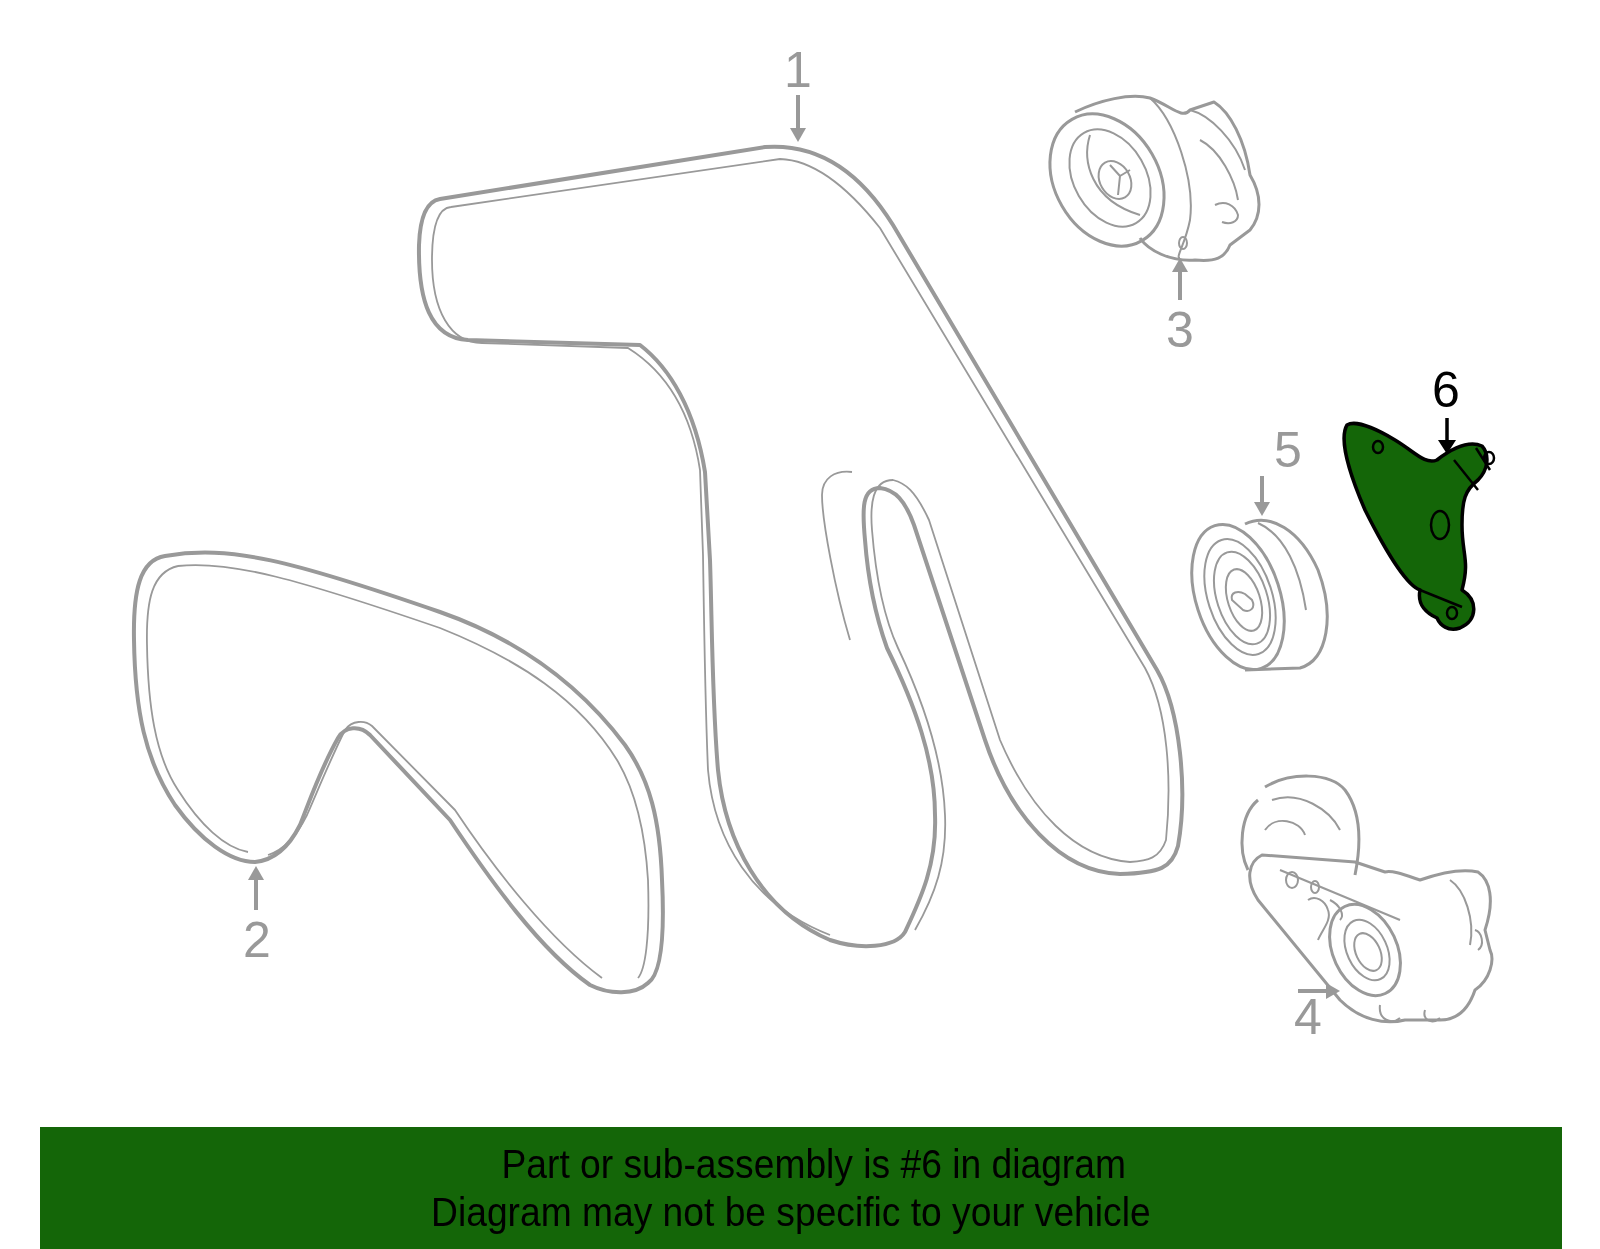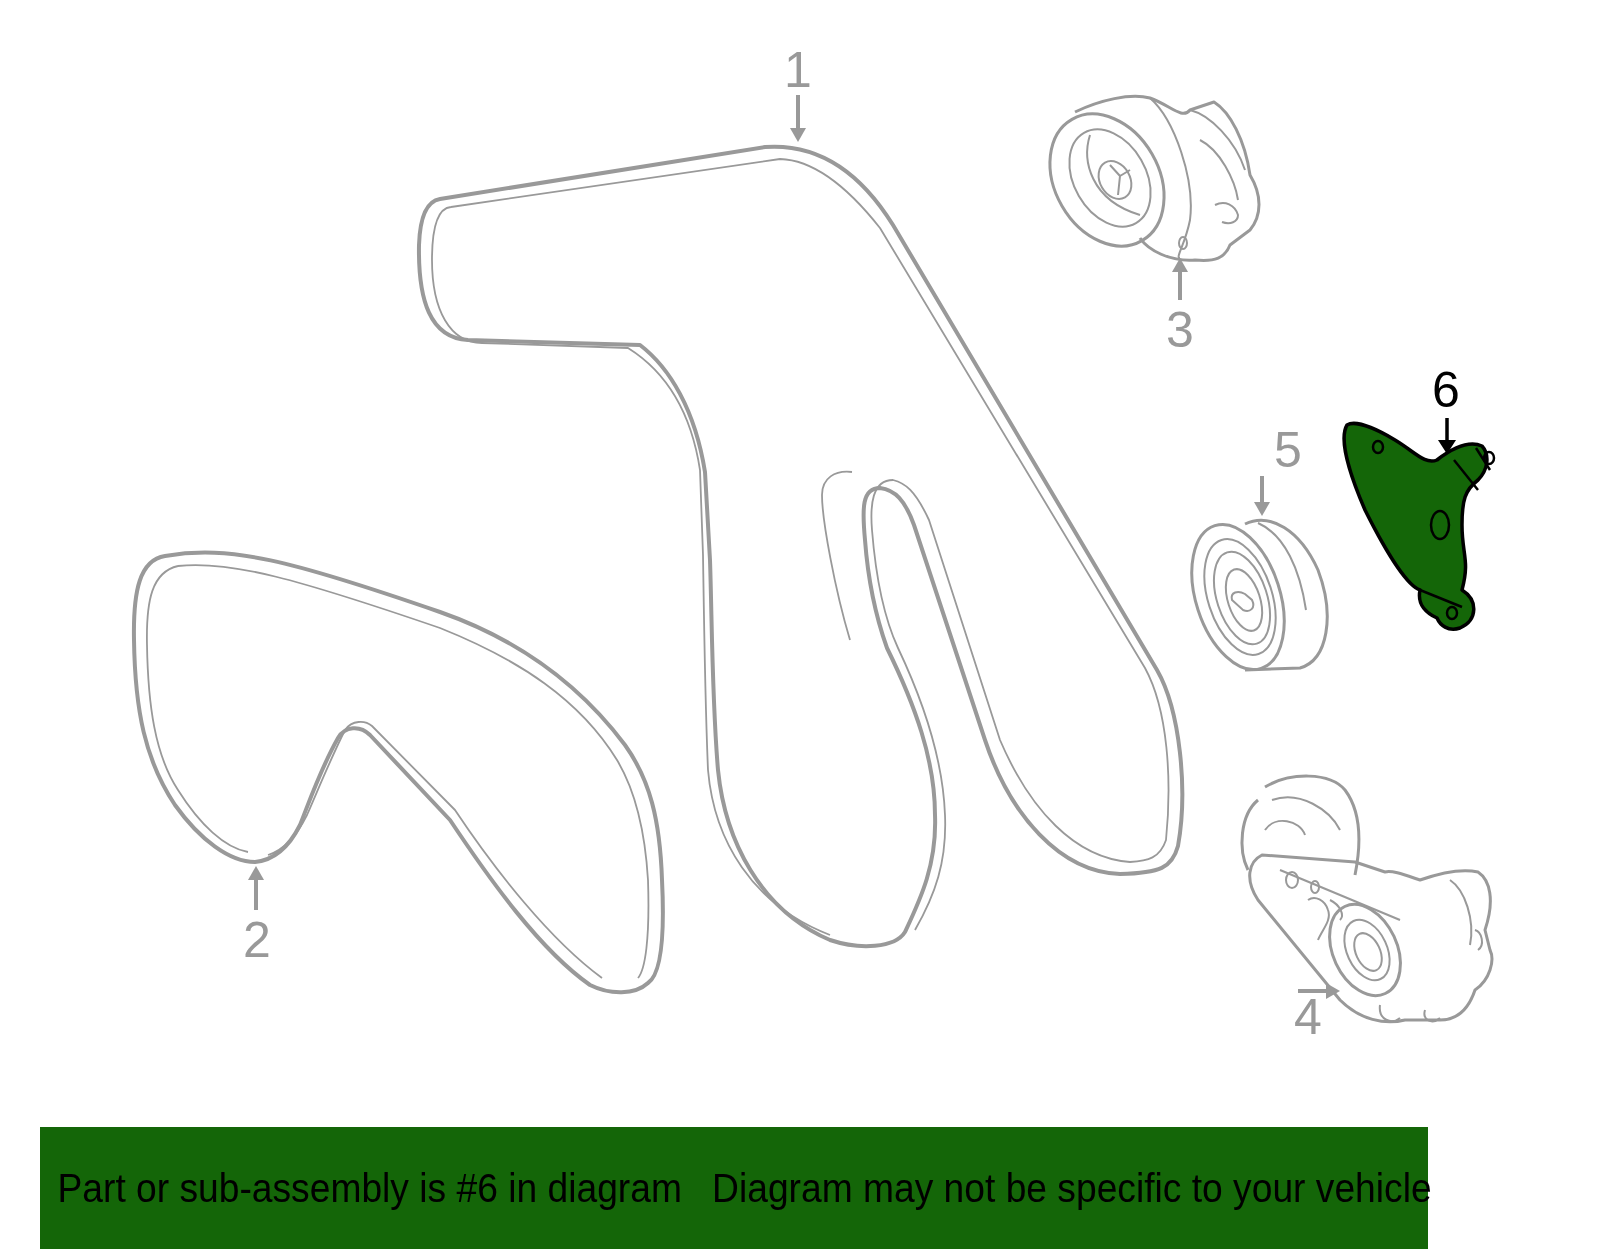--- a/index.html
+++ b/index.html
@@ -1,19 +1,19 @@
 <!DOCTYPE html>
 <html><head>
   <meta charset="utf-8">
   <style>
     html, body { margin: 0; padding: 0; background: #ffffff; }
     body { width: 1600px; height: 1249px; position: relative; overflow: hidden; font-family: "Liberation Sans", sans-serif; }
     .callout-label { position: absolute; font-family: "Liberation Sans", sans-serif; font-size: 50px; line-height: 50px; color: #999999; text-align: center; width: 60px; margin-left: -30px; }
     .callout-label.highlight { color: #000000; }
-    #banner { position: absolute; left: 40px; top: 1127px; width: 1388px; height: 122px; background: #146608; display: flex; flex-direction: row; align-items: center; justify-content: center; }
+    #banner { position: absolute; left: 40px; top: 1127px; width: 1522px; height: 122px; background: #146608; display: flex; flex-direction: column; align-items: center; justify-content: center; }
     .banner-line { font-family: "Liberation Sans", sans-serif; font-size: 40px; line-height: 48px; color: #000000; transform: scaleX(0.93); white-space: nowrap; }
     #banner-line-1 { margin-left: 25px; }
     #banner-line-2 { margin-left: -20px; }
   </style>
 </head>
 <body>
 
 <div id="content"></div>
 
 <svg style="position:absolute;left:0;top:0" width="1600" height="1249" viewBox="0 0 1600 1249" xmlns="http://www.w3.org/2000/svg">

